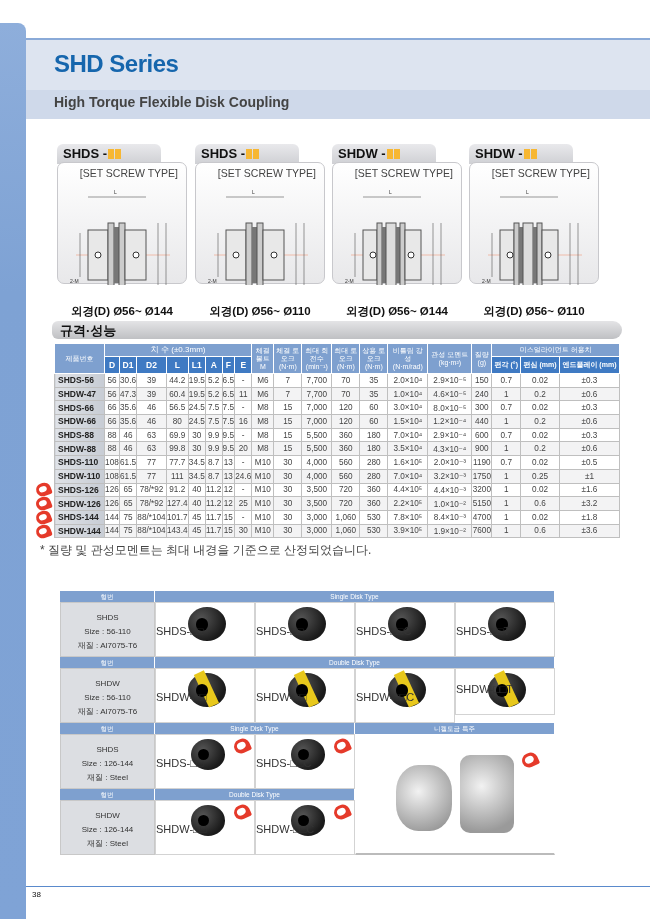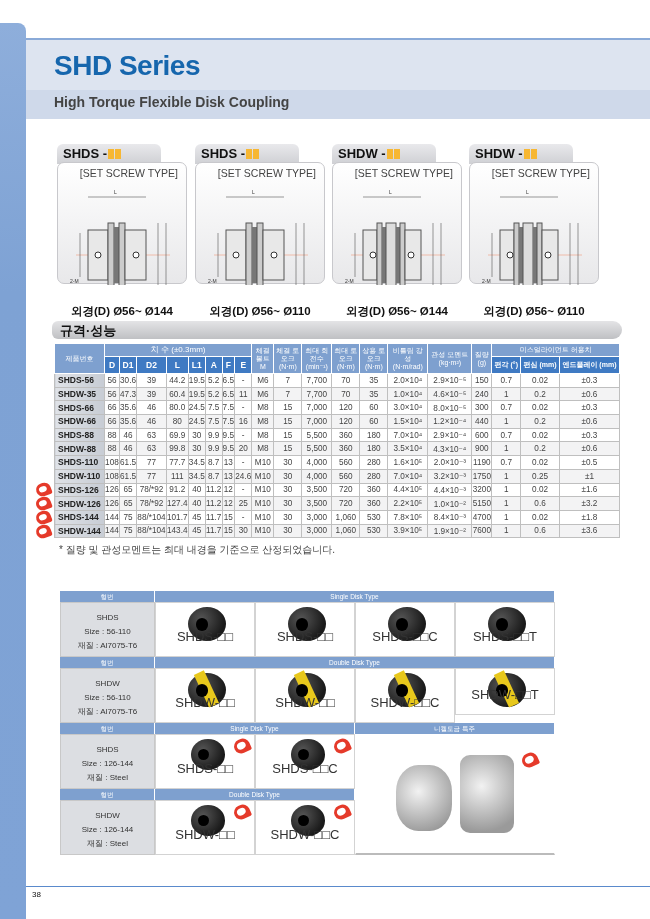--- a/index.html
+++ b/index.html
@@ -1,45 +1,45 @@
 <!DOCTYPE html>
 <html><head>
 <meta charset="utf-8">
 <style>
 *{box-sizing:border-box;margin:0;padding:0}
 body{width:650px;height:919px;background:#fff;font-family:"Liberation Sans","DejaVu Sans",sans-serif;position:relative;overflow:hidden;color:#333}
 .side-tab{position:absolute;left:0;top:23px;width:26px;height:896px;background:linear-gradient(#8eaedb,#7ea2d4 30%,#7fa3d6);border-top-right-radius:8px}
 .head-band{position:absolute;left:26px;top:38px;width:624px;height:80px;background:#dde4f0;border-top:2px solid #8aaad8;border-bottom:1px solid #8aaad8}
 .head-band .sub{position:absolute;left:0;top:50px;width:100%;height:29px;background:#cfd9ea}
-.title{position:absolute;left:54px;top:50px;font-size:28px;font-weight:bold;color:#1666ad;letter-spacing:-0.5px}
+.title{position:absolute;left:54px;top:50px;font-size:24px;font-weight:bold;color:#1666ad;letter-spacing:-0.5px}
 .subtitle{position:absolute;left:54px;top:94px;font-size:14px;font-weight:bold;color:#444}
 
 .card{position:absolute;top:144px;width:130px;height:155px}
 .card .tab{position:absolute;left:0;top:0;width:104px;height:20px;background:linear-gradient(#e9e9ec,#cfd0d4);border-radius:6px 6px 0 0;font-weight:bold;font-size:13px;padding:2px 0 0 6px;color:#111}
 .card .tab .sq{display:inline-block;width:6px;height:10px;background:#f7b733;margin-left:1px;vertical-align:-1px}
 .card .box{position:absolute;left:0;top:18px;width:130px;height:122px;background:linear-gradient(#fff,#e8e8ea);border:1px solid #c8c8cc;border-radius:7px}
 .card .stype{position:absolute;right:8px;top:4px;font-size:10.5px;color:#444}
 .card .cap{position:absolute;left:0;top:160px;width:100%;text-align:center;font-size:11.5px;font-weight:bold;color:#111}
 .card svg{position:absolute;left:8px;top:22px}
 
 .spec-head{position:absolute;left:52px;top:321px;width:570px;height:18px;background:linear-gradient(#e4e4e6,#bfc0c3);border-radius:6px 9px 9px 6px;font-weight:bold;font-size:13px;padding:1px 0 0 8px;color:#111}
 table.spec{position:absolute;left:54px;top:343px;width:566px;border-collapse:collapse;font-size:8.2px;color:#444}
 table.spec th{background:#7ea0cf;color:#fff;font-weight:normal;font-size:7px;line-height:8px;border:1px solid #fff;padding:2px;text-align:center}
 table.spec th.blue{background:#3f7ac3;font-size:8.5px;font-weight:bold}
 table.spec td{border:1px solid #bfbfbf;text-align:center;height:13.7px;padding:0;white-space:nowrap}
 table.spec td.pn{background:linear-gradient(90deg,#dfe2e7,#c7ccd4);text-align:left;padding-left:3px;color:#222;font-size:8.5px;font-weight:bold}
 table.spec tr:nth-child(even) td:not(.pn){background:#f3f3f4}
 .new-badge{position:absolute;left:36px;width:15px;height:13px;background:#e53a2a;border-radius:7px 7px 2px 7px;transform:rotate(-20deg)}
 .new-badge::after{content:"";position:absolute;left:3px;top:3px;width:8px;height:6px;border-radius:50%;background:#fff}
-.notes{position:absolute;left:59px;top:545px;font-size:10px;line-height:10.5px;color:#444}
+.notes{position:absolute;left:40px;top:545px;font-size:12px;line-height:10.5px;color:#444}
 .notes2{position:absolute;left:311px;top:545px;font-size:8px;line-height:10.5px;color:#444}
 .phead{position:absolute;height:11px;background:#7ea0cf;color:#fff;font-size:6.5px;text-align:center;line-height:11px;border-right:1px solid #fff}
 .plabel{position:absolute;background:#dcdee2;border:1px solid #c8c8c8;font-size:8px;text-align:center;color:#333;line-height:14px}
 .pcell{position:absolute;background:#fff;border:1px solid #d3d3d3}
-.pcell .pl{position:absolute;bottom:12px;width:100%;text-align:center;font-size:13px;color:#333}
+.pcell .pl{position:absolute;bottom:19px;width:100%;text-align:left;font-size:11px;color:#333}
 .coup{position:absolute;border-radius:50%;background:radial-gradient(circle at 35% 35%,#555,#1a1a1a 70%)}
 .coup .bore{position:absolute;border-radius:50%;background:#000}
 .coup .band{position:absolute;background:#e8c81c;transform:rotate(-25deg)}
 .nbadge{position:absolute;width:16px;height:14px;background:#e53a2a;border-radius:8px 8px 2px 8px;transform:rotate(-25deg)}
 .nbadge::after{content:"";position:absolute;left:3px;top:3px;width:9px;height:7px;border-radius:50%;background:#fff}
 .steel{position:absolute;border-radius:40%;background:radial-gradient(circle at 40% 40%,#f2f2f2,#9a9a9a 80%)}
 .footer-line{position:absolute;left:26px;top:886px;width:624px;height:1px;background:#5a8acc}
 .pageno{position:absolute;left:32px;top:890px;font-size:8px;font-weight:normal;color:#111}
 .company{position:absolute;left:55px;top:940px;font-size:8px;color:#333}
 </style>
@@ -200,21 +200,21 @@
         <td>70</td>
         <td>35</td>
         <td>2.0×10⁴</td>
         <td>2.9×10⁻⁵</td>
         <td>150</td>
         <td>0.7</td>
         <td>0.02</td>
         <td>±0.3</td>
       </tr>
       <tr>
-        <td class="pn">SHDW-35</td>
+        <td class="pn">SHDW-47</td>
         <td>56</td>
         <td>47.3</td>
         <td>39</td>
         <td>60.4</td>
         <td>19.5</td>
         <td>5.2</td>
         <td>6.5</td>
         <td>11</td>
         <td>M6</td>
         <td>7</td>
@@ -226,21 +226,21 @@
         <td>240</td>
         <td>1</td>
         <td>0.2</td>
         <td>±0.6</td>
       </tr>
       <tr>
         <td class="pn">SHDS-66</td>
         <td>66</td>
         <td>35.6</td>
         <td>46</td>
-        <td>80.0</td>
+        <td>56.5</td>
         <td>24.5</td>
         <td>7.5</td>
         <td>7.5</td>
         <td>-</td>
         <td>M8</td>
         <td>15</td>
         <td>7,000</td>
         <td>120</td>
         <td>60</td>
         <td>3.0×10⁴</td>

